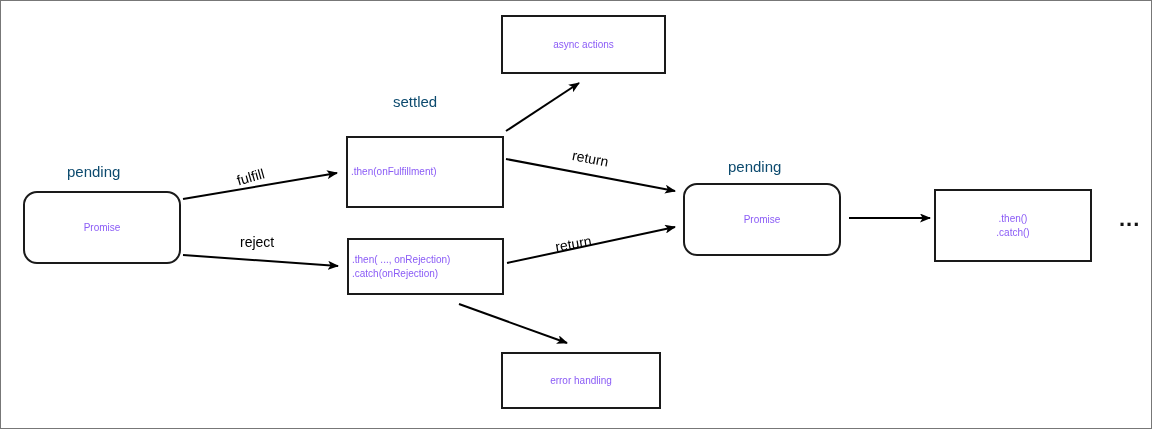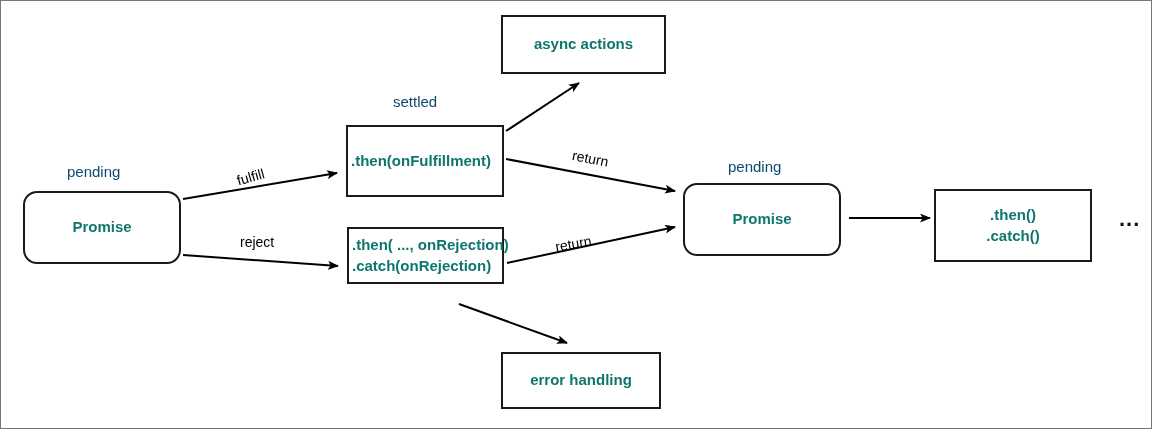--- a/index.html
+++ b/index.html
@@ -20,34 +20,34 @@
   }
   .node {
     position: absolute;
     box-sizing: border-box;
     border: 2px solid #1a1a1a;
     background: #ffffff;
     display: flex;
     flex-direction: column;
     align-items: center;
     justify-content: center;
-    font-size: 15px;
-    color: #0f766e;
+    font-size: 10px;
+    color: #8b5cf6;
     line-height: 1.35;
     text-align: center;
-    font-weight: bold;
   }
   .node.rounded {
     border-radius: 14px;
     border-width: 2px;
   }
   .node.leftalign {
     align-items: flex-start;
     padding-left: 3px;
     text-align: left;
+    margin-top: 11px;
   }
   .node .line { white-space: nowrap; }
   .node.spaced { justify-content: space-around; padding-top: 4px; padding-bottom: 4px; }
 
   .caption {
     position: absolute;
     font-size: 15px;
     color: #0c4a6e;
     white-space: nowrap;
   }

